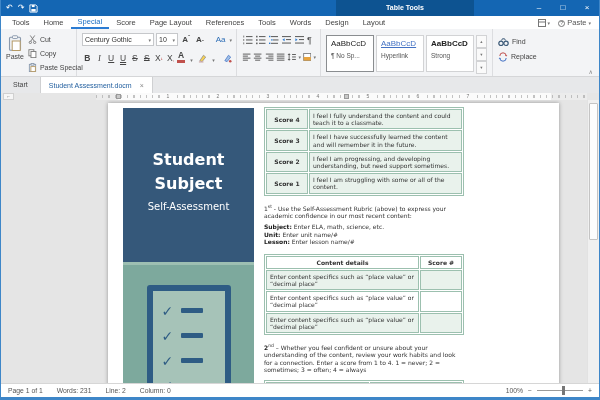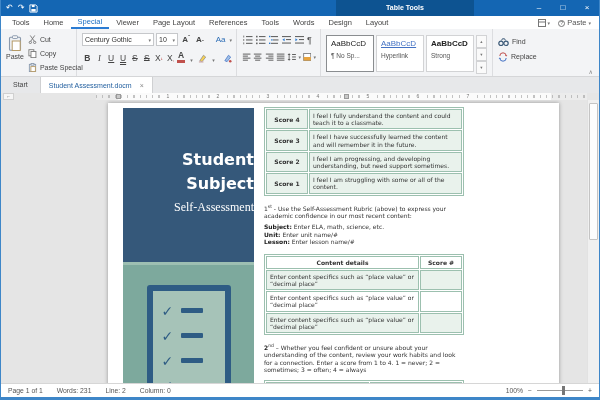--- a/index.html
+++ b/index.html
@@ -99,23 +99,23 @@
   .rnum { position:absolute; top:0; width:10px; text-align:center; font-size:5px; line-height:7px;
           color:#777; background:#fbfbfb; }
   .imarker { position:absolute; top:1px; width:5px; height:5px; background:#c9c9c9; border:1px solid #9a9a9a; }
 
   
   .docarea { position:absolute; top:100px; left:0; right:0; bottom:17px; background:#e5e5e5; overflow:hidden; }
   .page { position:absolute; left:107px; top:3px; width:451px; height:560px; background:#fff;
           box-shadow:0 0 4px rgba(0,0,0,.35); font-family:"DejaVu Sans",sans-serif; }
   
   .side { position:absolute; left:15px; top:5px; width:131px; height:520px; }
-  .side-blue { height:154px; background:#35587a; color:#fff; text-align:right; padding-top:40px; }
+  .side-blue { height:154px; background:#35587a; color:#fff; text-align:center; padding-top:40px; }
   .sb1 { font-size:16px; font-weight:bold; line-height:24px; }
-  .sb3 { font-size:12px; line-height:22px;font-family:Liberation Serif, serif; }
+  .sb3 { font-size:10px; line-height:22px; }
   .side-green { height:366px; background:#7da99d; border-top:3px solid #9dbfb2;
                 display:flex; justify-content:center; }
   .checklist { margin-top:20px; width:84px; height:130px; border:6px solid #2e5c84; border-radius:3px;
                background:#a6c3b8; padding:7px 0 0 9px; }
   .clrow { display:flex; align-items:center; gap:8px; height:25px; }
   .clcheck { font-size:14px; font-weight:bold; color:#2e5c84; }
   .cldash { width:22px; height:5px; background:#2e5c84; border-radius:1px; }
   
   .content { position:absolute; left:156px; top:4px; width:200px; font-size:6px; color:#333; }
   table { width:100%; border-collapse:separate; border-spacing:1.5px; background:#fff;
@@ -170,21 +170,21 @@
       <span>–</span>
       <span>□</span>
       <span>×</span>
     </div>
   </div>
 
   <div class="menubar">
     <span class="mtab">Tools</span>
     <span class="mtab">Home</span>
     <span class="mtab active">Special</span>
-    <span class="mtab">Viewer</span>
+    <span class="mtab">Score</span>
     <span class="mtab">Page Layout</span>
     <span class="mtab">References</span>
     <span class="mtab">Tools</span>
     <span class="mtab">Words</span>
     <span class="mtab">Design</span>
     <span class="mtab">Layout</span>
     <div class="menu-right">
       <span>
         <svg width="8" height="8" viewBox="0 0 8 8" style="vertical-align:middle">
             <rect x="0.5" y="0.5" width="7" height="7" fill="none" stroke="#777"></rect>

